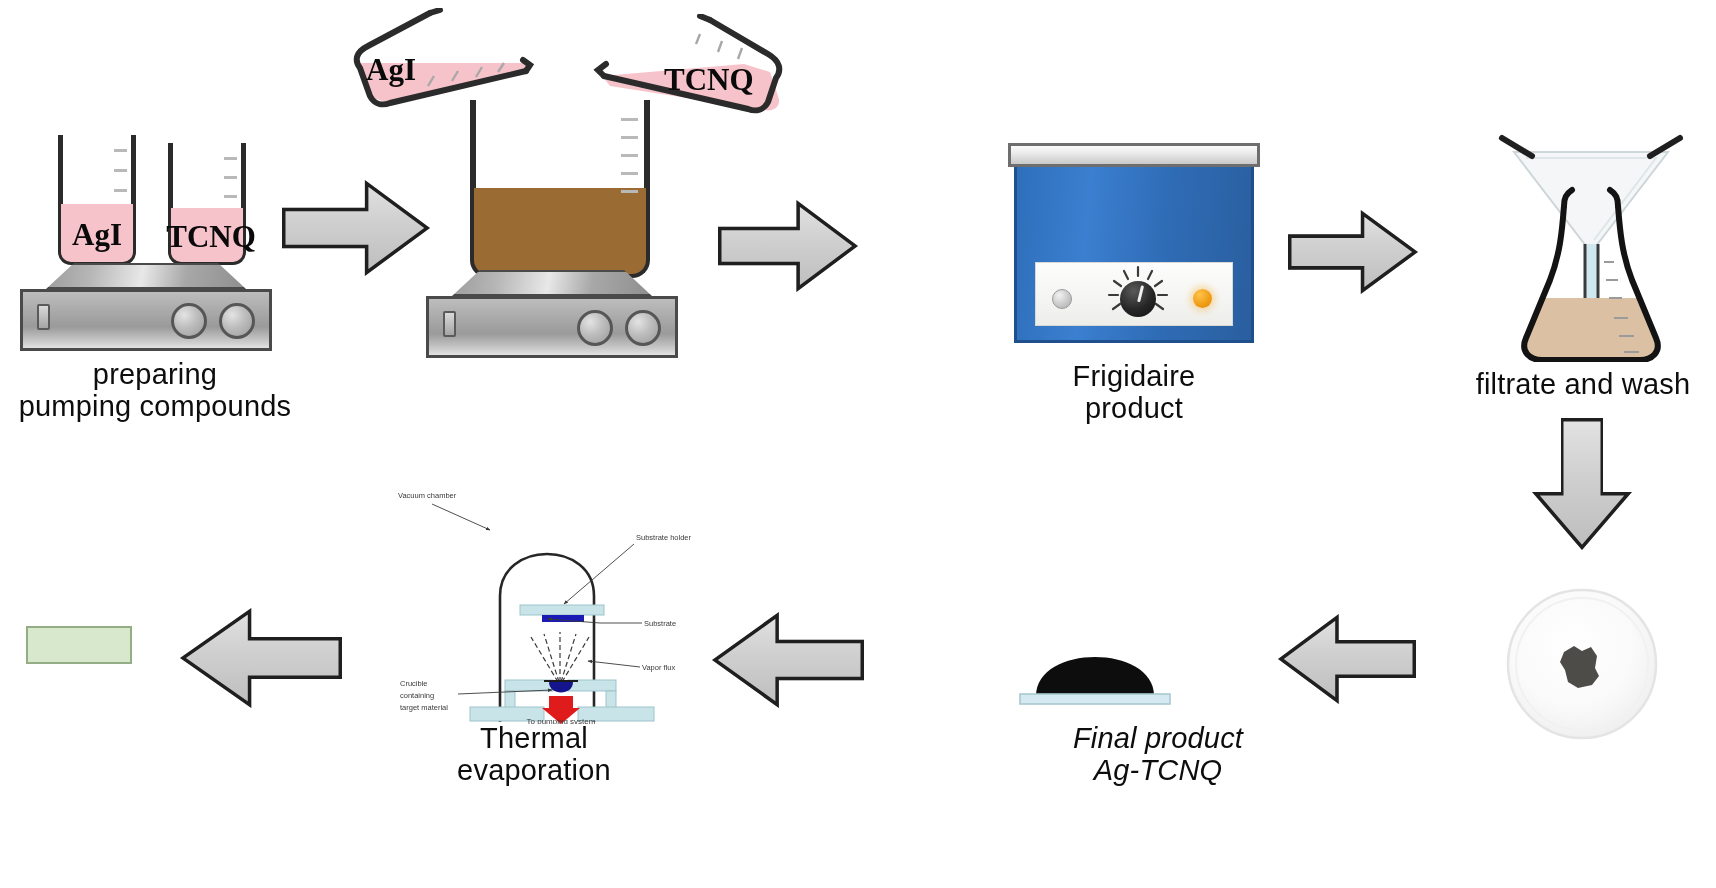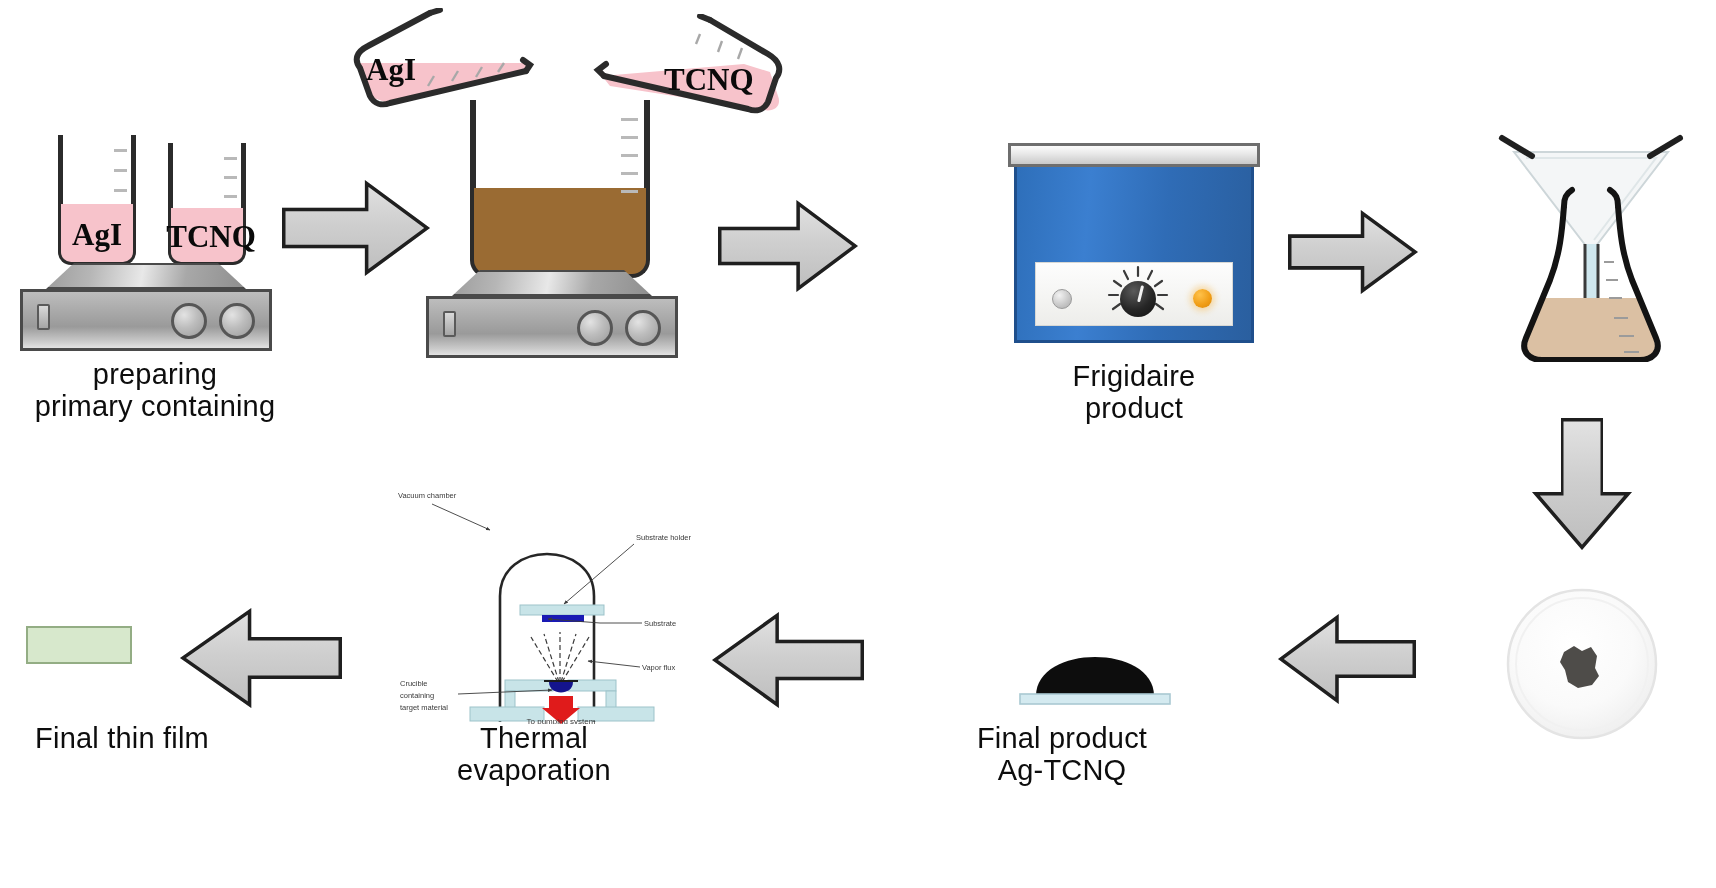--- a/index.html
+++ b/index.html
@@ -193,21 +193,21 @@
       <div class="hp-plate" style="left:26px; right:26px;"></div>
       <div class="hp-body" style="height:62px;">
         <div class="hp-led" style="left:14px; top:12px; width:13px; height:26px;"></div>
         <div class="hp-knob" style="right:62px; top:11px; width:36px; height:36px;"></div>
         <div class="hp-knob" style="right:14px; top:11px; width:36px; height:36px;"></div>
       </div>
     </div>
   </div>
 
   <div class="caption" style="left:10px; top:358px; width:290px;">preparing
-primary containing</div>
+pumping compounds</div>
 
   <div class="arrow arrow-r" style="left:282px; top:180px; width:148px; height:96px;">
     <svg viewBox="0 0 148 96" preserveAspectRatio="none">
       <polygon points="0,27.8 82.9,27.8 82.9,0 148,48 82.9,96 82.9,68.2 0,68.2" fill="none" stroke="#1f1f1f" stroke-width="7"></polygon>
     </svg>
   </div>
 
   <div class="abs" style="left:330px; top:8px; width:470px; height:340px;">
 
     <div class="pour-wrap" style="left:0px; top:0px; width:240px; height:120px;">
@@ -329,20 +329,21 @@
         <line x1="118" y1="140" x2="128" y2="140"></line>
         <line x1="120" y1="158" x2="132" y2="158"></line>
         <line x1="123" y1="176" x2="136" y2="176"></line>
         <line x1="128" y1="196" x2="142" y2="196"></line>
         <line x1="133" y1="214" x2="148" y2="214"></line>
         <line x1="138" y1="230" x2="153" y2="230"></line>
       </g>
     </svg>
   </div>
 
+  <div class="caption" style="left:1450px; top:368px; width:266px;">filtrate and wash</div>
 
   <div class="arrow arrow-d" style="left:1532px; top:418px; width:100px; height:132px;">
     <svg viewBox="0 0 100 132" preserveAspectRatio="none">
       <polygon points="28,0 72,0 72,73.9 100,73.9 50,132 0,73.9 28,73.9" fill="none" stroke="#1f1f1f" stroke-width="7"></polygon>
     </svg>
   </div>
 
   <div class="petri" style="position:absolute; left:1496px; top:578px; width:172px; height:172px;">
     <svg width="172" height="172" viewBox="0 0 172 172">
       <defs>
@@ -365,21 +366,21 @@
     </svg>
   </div>
 
   <div class="dome" style="position:absolute; left:1000px; top:604px; width:190px; height:110px;">
     <svg width="190" height="110" viewBox="0 0 190 110">
       <path d="M 36 92 C 36 40 154 40 154 92 Z" fill="#0d0d0d"></path>
       <rect x="20" y="90" width="150" height="10" fill="#d4eaf0" stroke="#a9c9d2" stroke-width="1.6"></rect>
     </svg>
   </div>
 
-  <div class="caption" style="left:940px; top:722px; width:244px;">Final product
+  <div class="caption" style="left:1036px; top:722px; width:244px;font-style:italic;">Final product
 Ag-TCNQ</div>
 
   <div class="arrow arrow-l" style="left:712px; top:612px; width:152px; height:96px;">
     <svg viewBox="0 0 152 96" preserveAspectRatio="none">
       <polygon points="152,27.8 66.9,27.8 66.9,0 0,48 66.9,96 66.9,68.2 152,68.2" fill="none" stroke="#1f1f1f" stroke-width="7"></polygon>
     </svg>
   </div>
 
   <div class="tev" style="left:392px; top:474px; width:310px; height:250px;">
     <svg width="310" height="250" viewBox="0 0 310 250">
@@ -442,15 +443,14 @@
 evaporation</div>
 
   <div class="arrow arrow-l" style="left:180px; top:608px; width:162px; height:100px;">
     <svg viewBox="0 0 162 100" preserveAspectRatio="none">
       <polygon points="162,29 71.3,29 71.3,0 0,50 71.3,100 71.3,71 162,71" fill="none" stroke="#1f1f1f" stroke-width="7"></polygon>
     </svg>
   </div>
 
   <div class="film" style="left:26px; top:626px; width:106px; height:38px;"></div>
 
-  <div class="caption" style="left:0px; top:722px; width:244px;">Final thin film</div>
 
 </div>
 
 </body></html>

